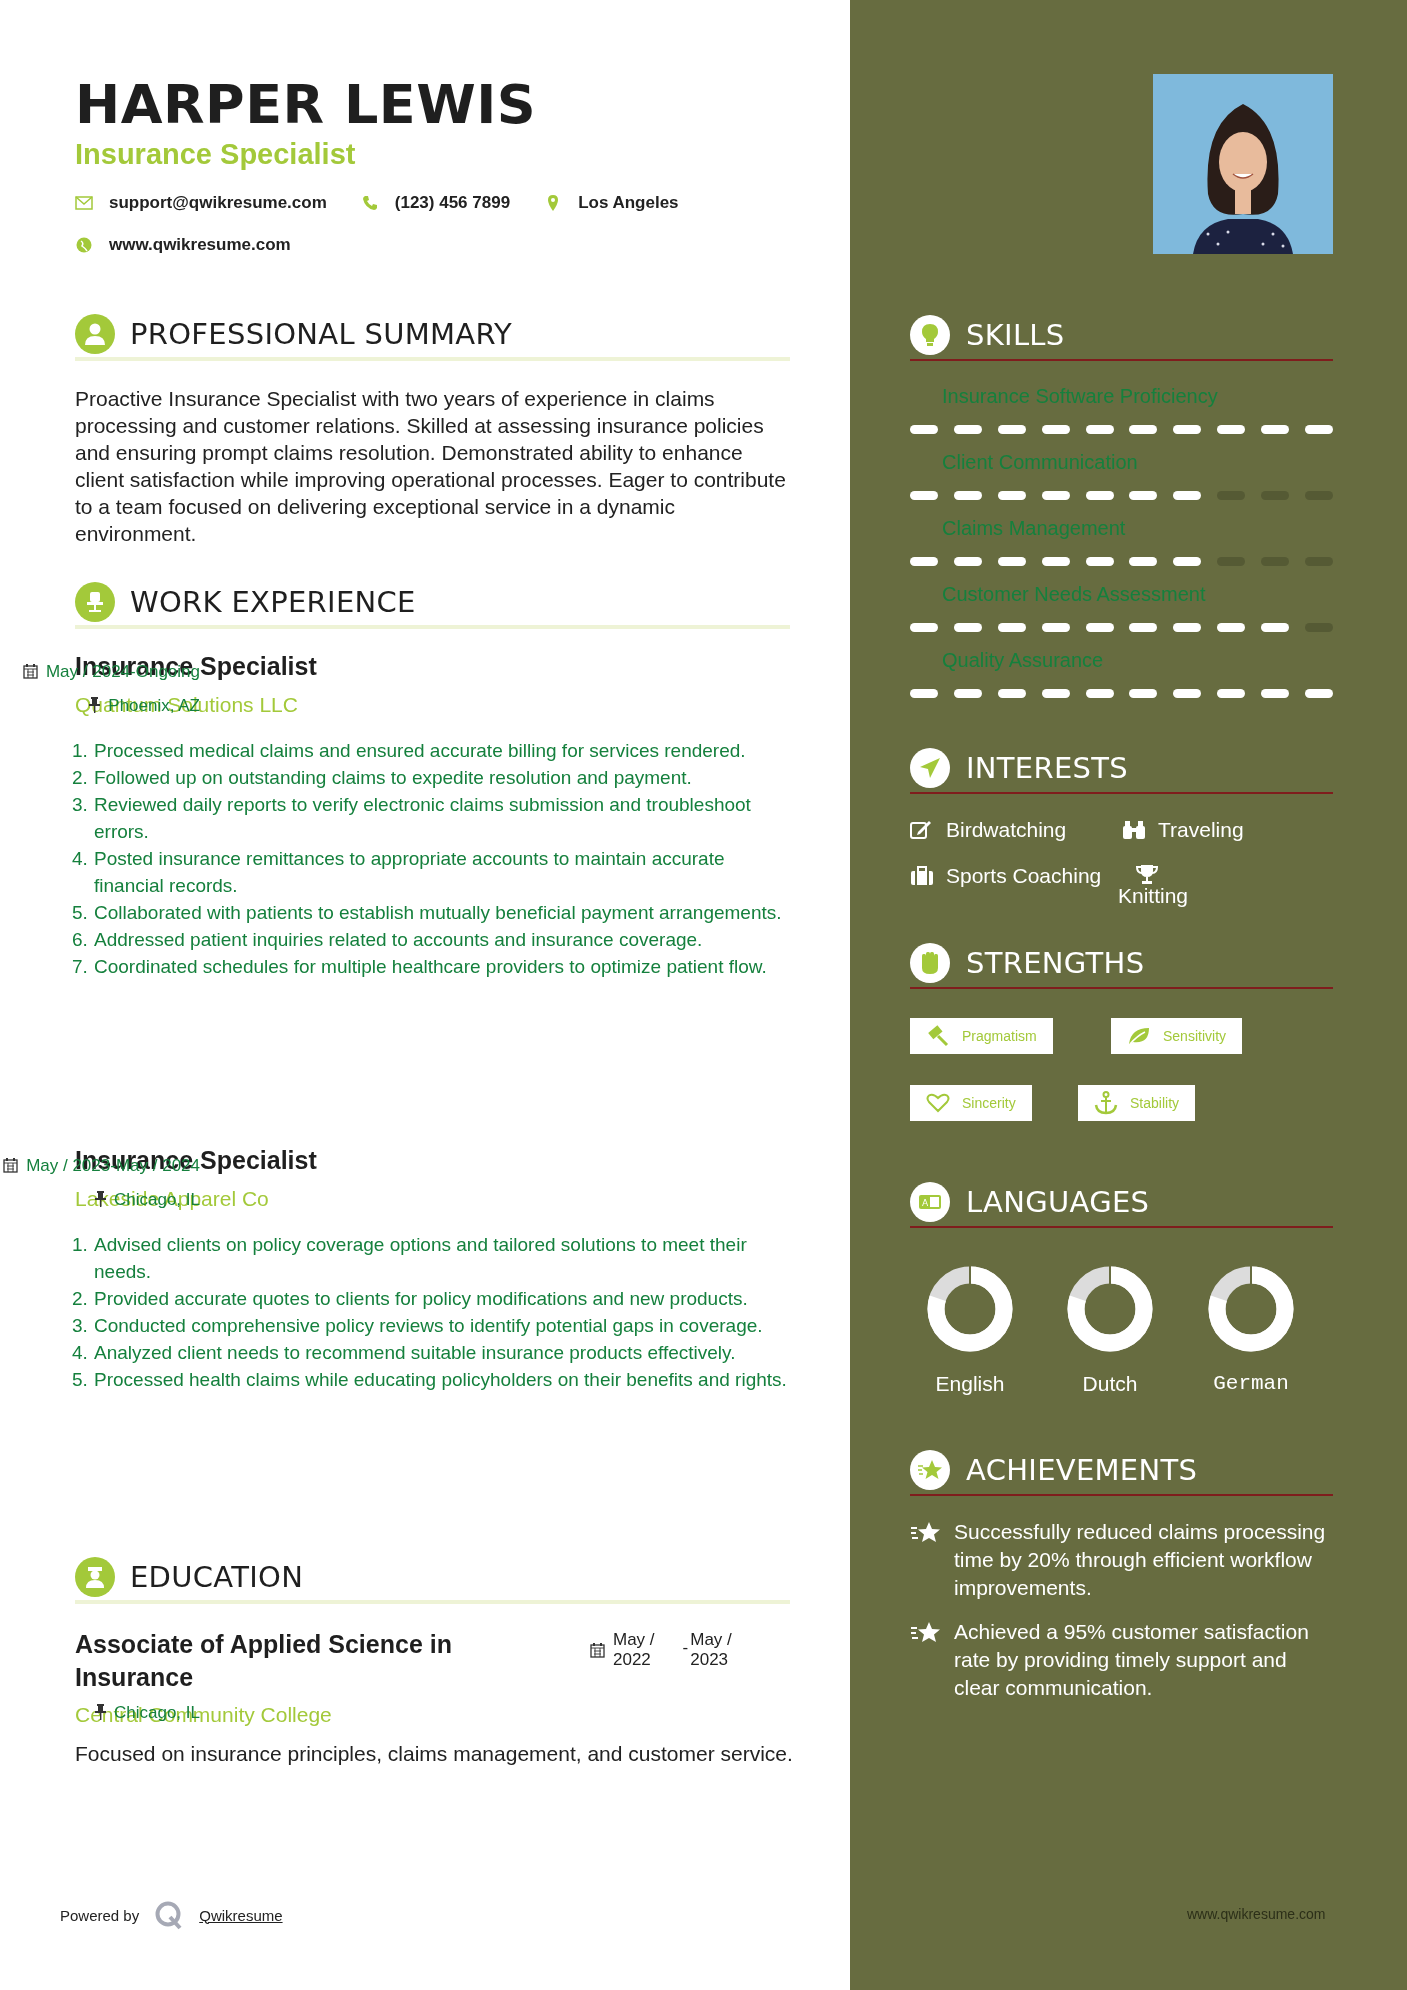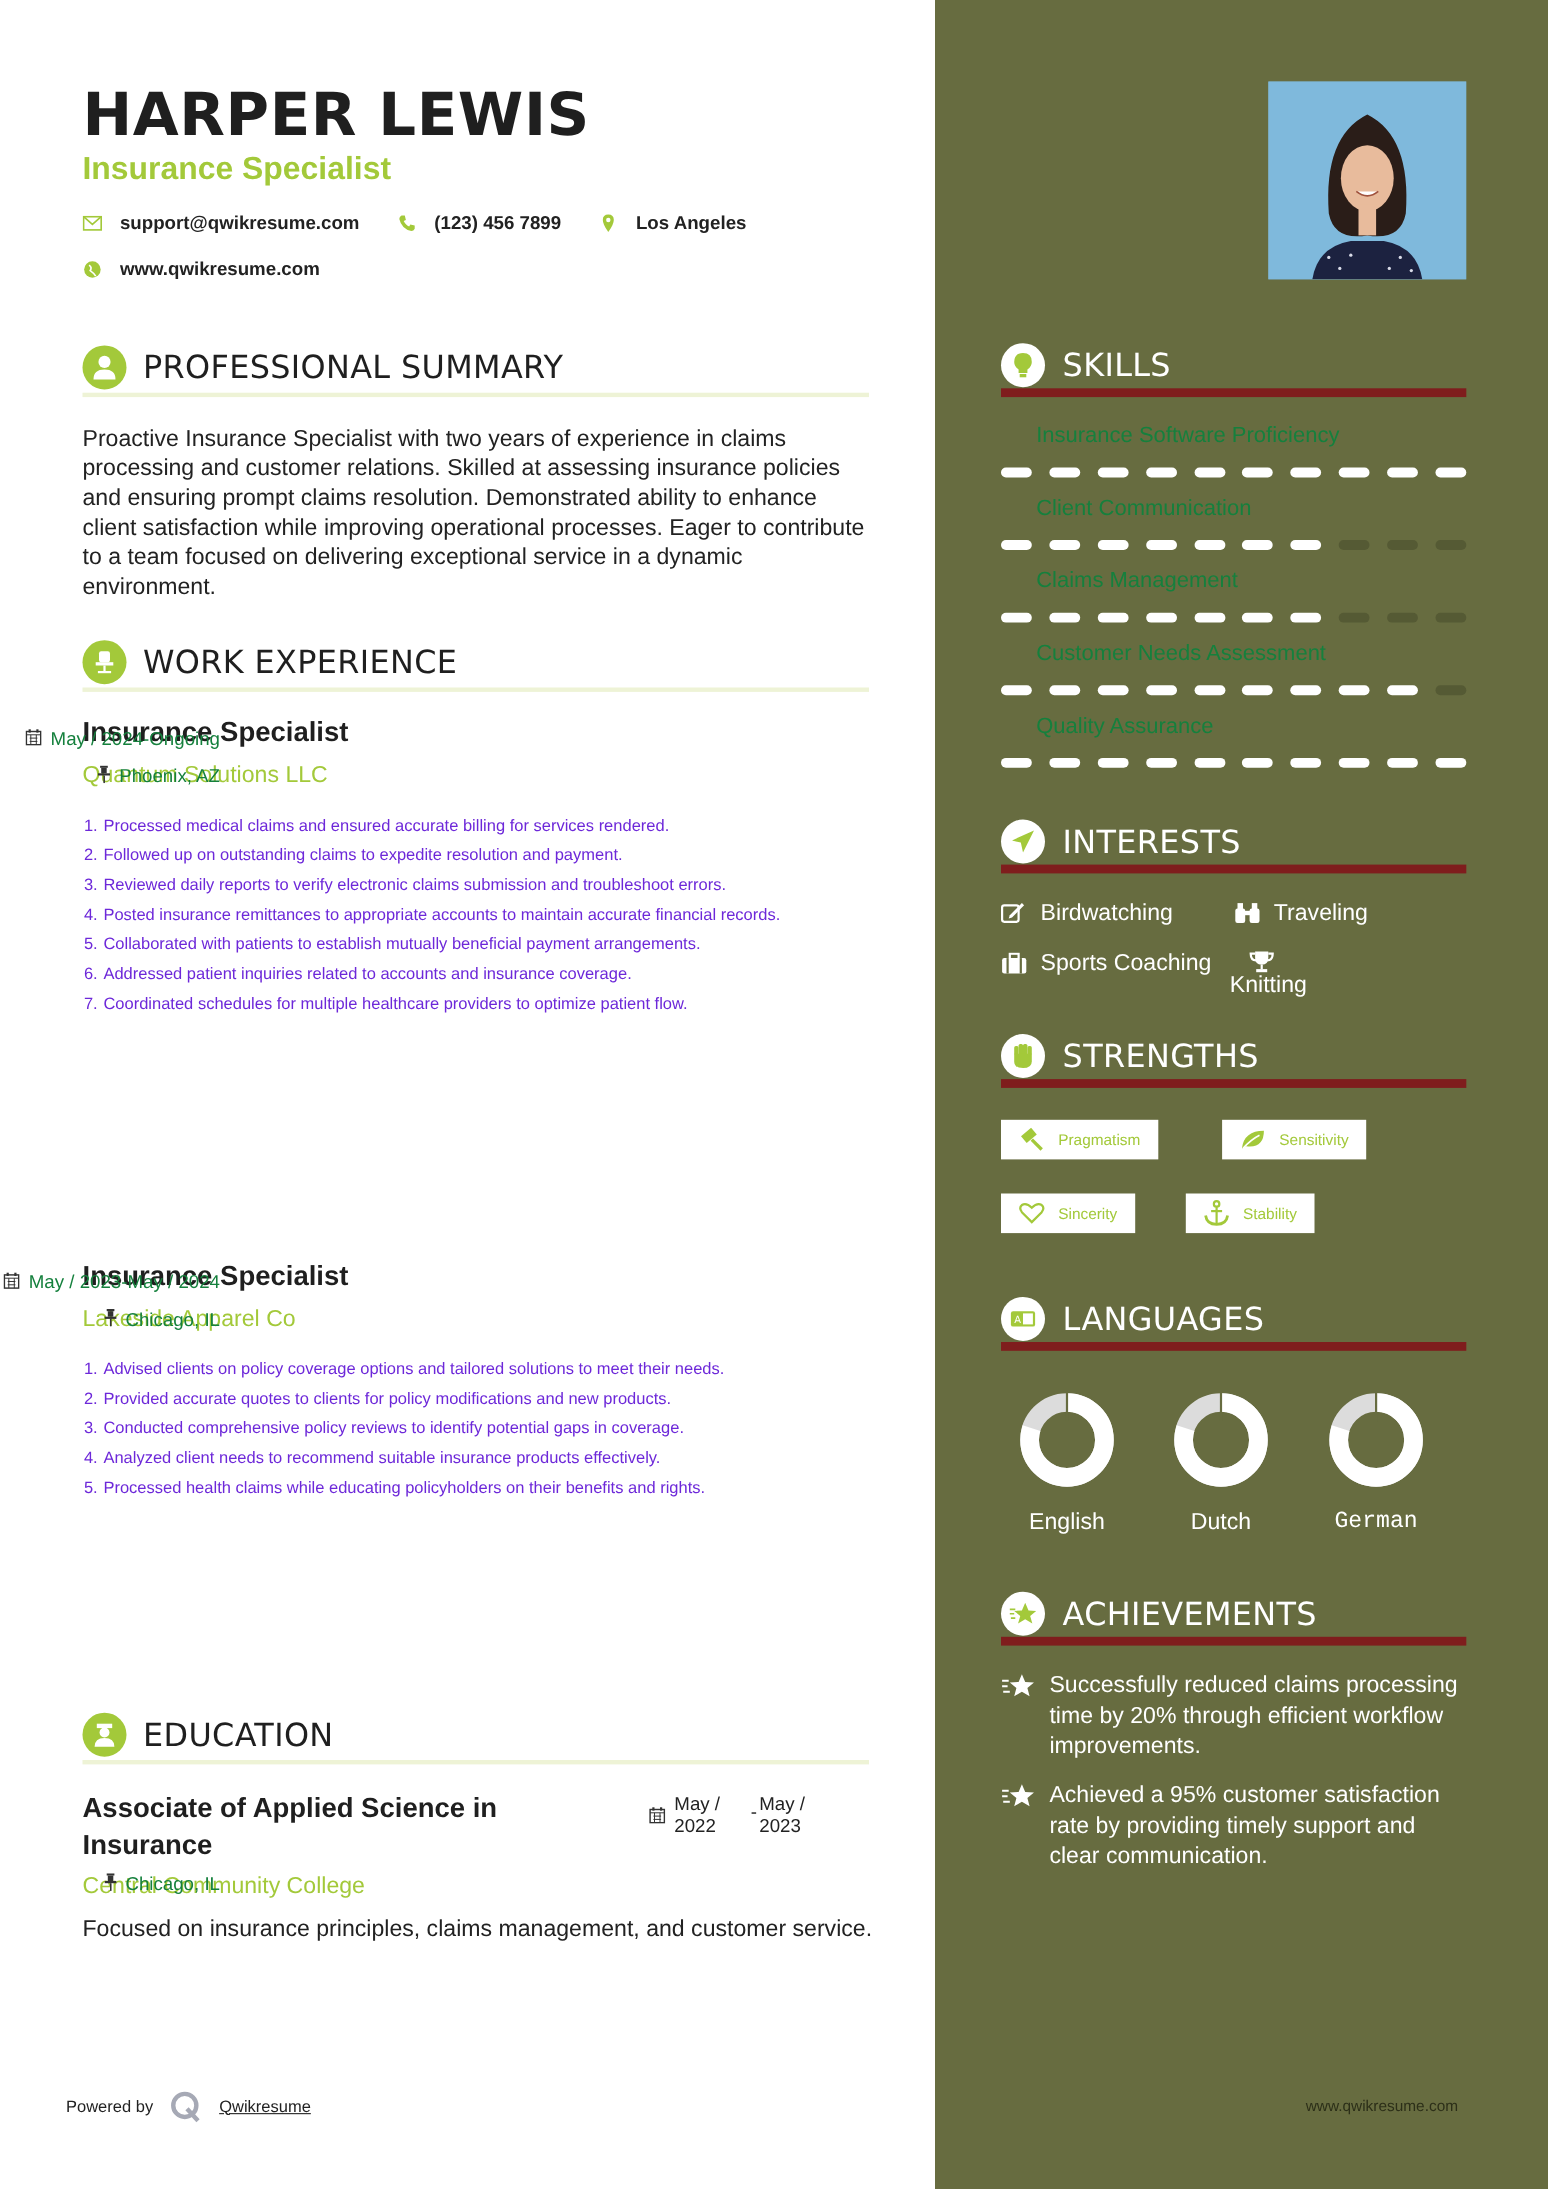--- a/index.html
+++ b/index.html
@@ -21,30 +21,30 @@
   .sec-head .badge { width: 40px; height: 40px; border-radius: 50%; background: #a3c93a; display: flex; align-items: center; justify-content: center; margin-right: 15px; }
   .sec-head .title { font-family: "DejaVu Sans", sans-serif; font-size: 29px; color: #1f1f1f; letter-spacing: 0.3px; }
 
   .para { position: absolute; left: 75px; width: 720px; font-size: 21px; line-height: 27px; color: #222; }
 
   .job-title { position: absolute; left: 75px; font-size: 25px; font-weight: bold; color: #1f1f1f; }
   .company { position: absolute; left: 75px; font-size: 21px; color: #a3c93a; }
   .meta { position: absolute; right: 650px; font-size: 17px; color: #15803d; display: flex; align-items: center; }
   .meta .ic { margin-right: 8px; color: #333; font-size: 15px; }
 
-  ol.duties { position: absolute; left: 75px; width: 720px; font-size: 15px; line-height: 27px; color: #6d28d9; padding-left: 18px; }
+  ol.duties { position: absolute; left: 75px; width: 720px; font-size: 19px; line-height: 27px; color: #15803d; padding-left: 18px; }
   ol.duties li { padding-left: 1px; }
 
   .footer-left { position: absolute; left: 60px; top: 1900px; display: flex; align-items: center; font-size: 15px; color: #222; }
   .footer-left .q { width: 30px; height: 30px; margin: 0 15px 0 15px; }
   .footer-left a { color: #222; text-decoration: underline; }
 
   
   .photo { position: absolute; left: 1153px; top: 74px; width: 180px; height: 180px; background: #7fb9dc; overflow: hidden; }
-  .rsec-head { position: absolute; left: 910px; width: 423px; height: 50px; display: flex; align-items: center; border-bottom: 8px solid #7f1d1d; }
+  .rsec-head { position: absolute; left: 910px; width: 423px; height: 50px; display: flex; align-items: center; border-bottom: 2px solid #7f1d1d; }
   .rsec-head .badge { width: 40px; height: 40px; border-radius: 50%; background: #fff; display: flex; align-items: center; justify-content: center; margin-right: 16px; }
   .rsec-head .title { font-family: "DejaVu Sans", sans-serif; font-size: 29px; color: #fff; letter-spacing: 0.3px; }
 
   .skill-label { position: absolute; left: 910px; font-size: 20px; color: #15803d; margin-left: 32px; }
   .dots { position: absolute; left: 910px; width: 423px; display: flex; justify-content: space-between; }
   .dots span { width: 28px; height: 9px; border-radius: 5px; background: #fff; }
   .dots span.off { background: #555a34; }
 
   .interest { position: absolute; font-size: 21px; color: #fff; display: flex; align-items: center; }
   .interest .ic { width: 24px; margin-right: 12px; display: inline-flex; align-items: center; }

